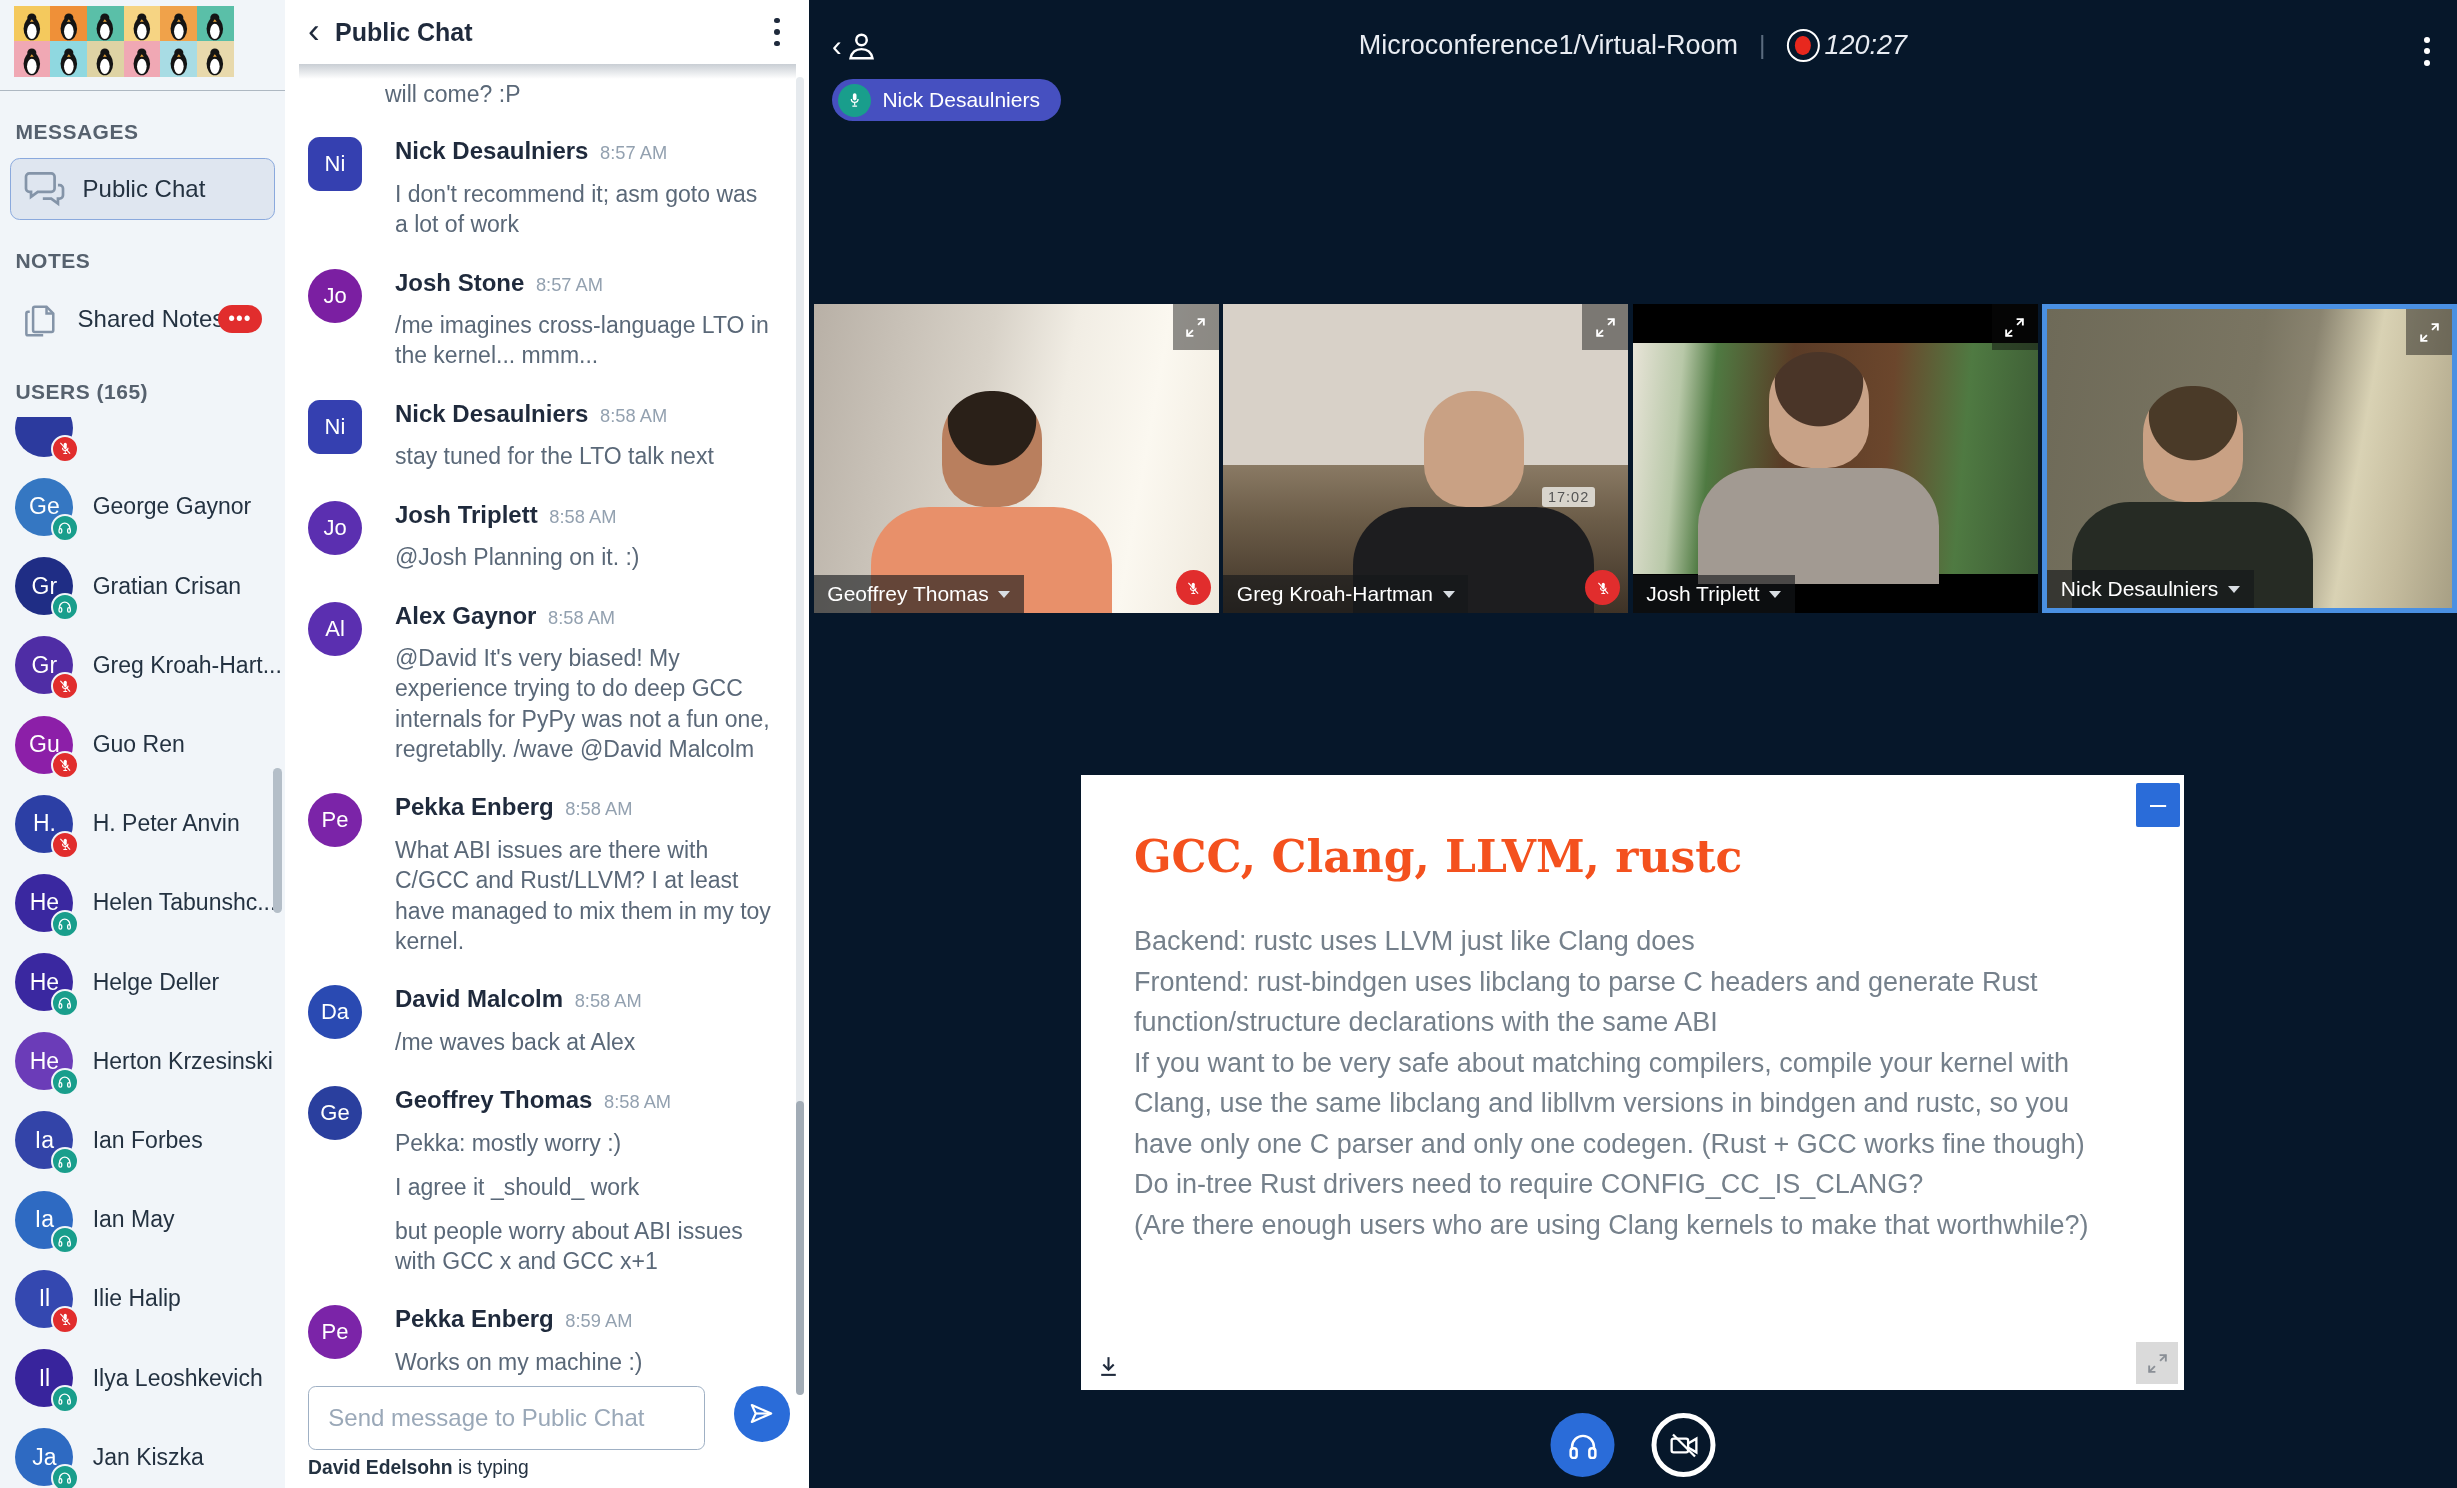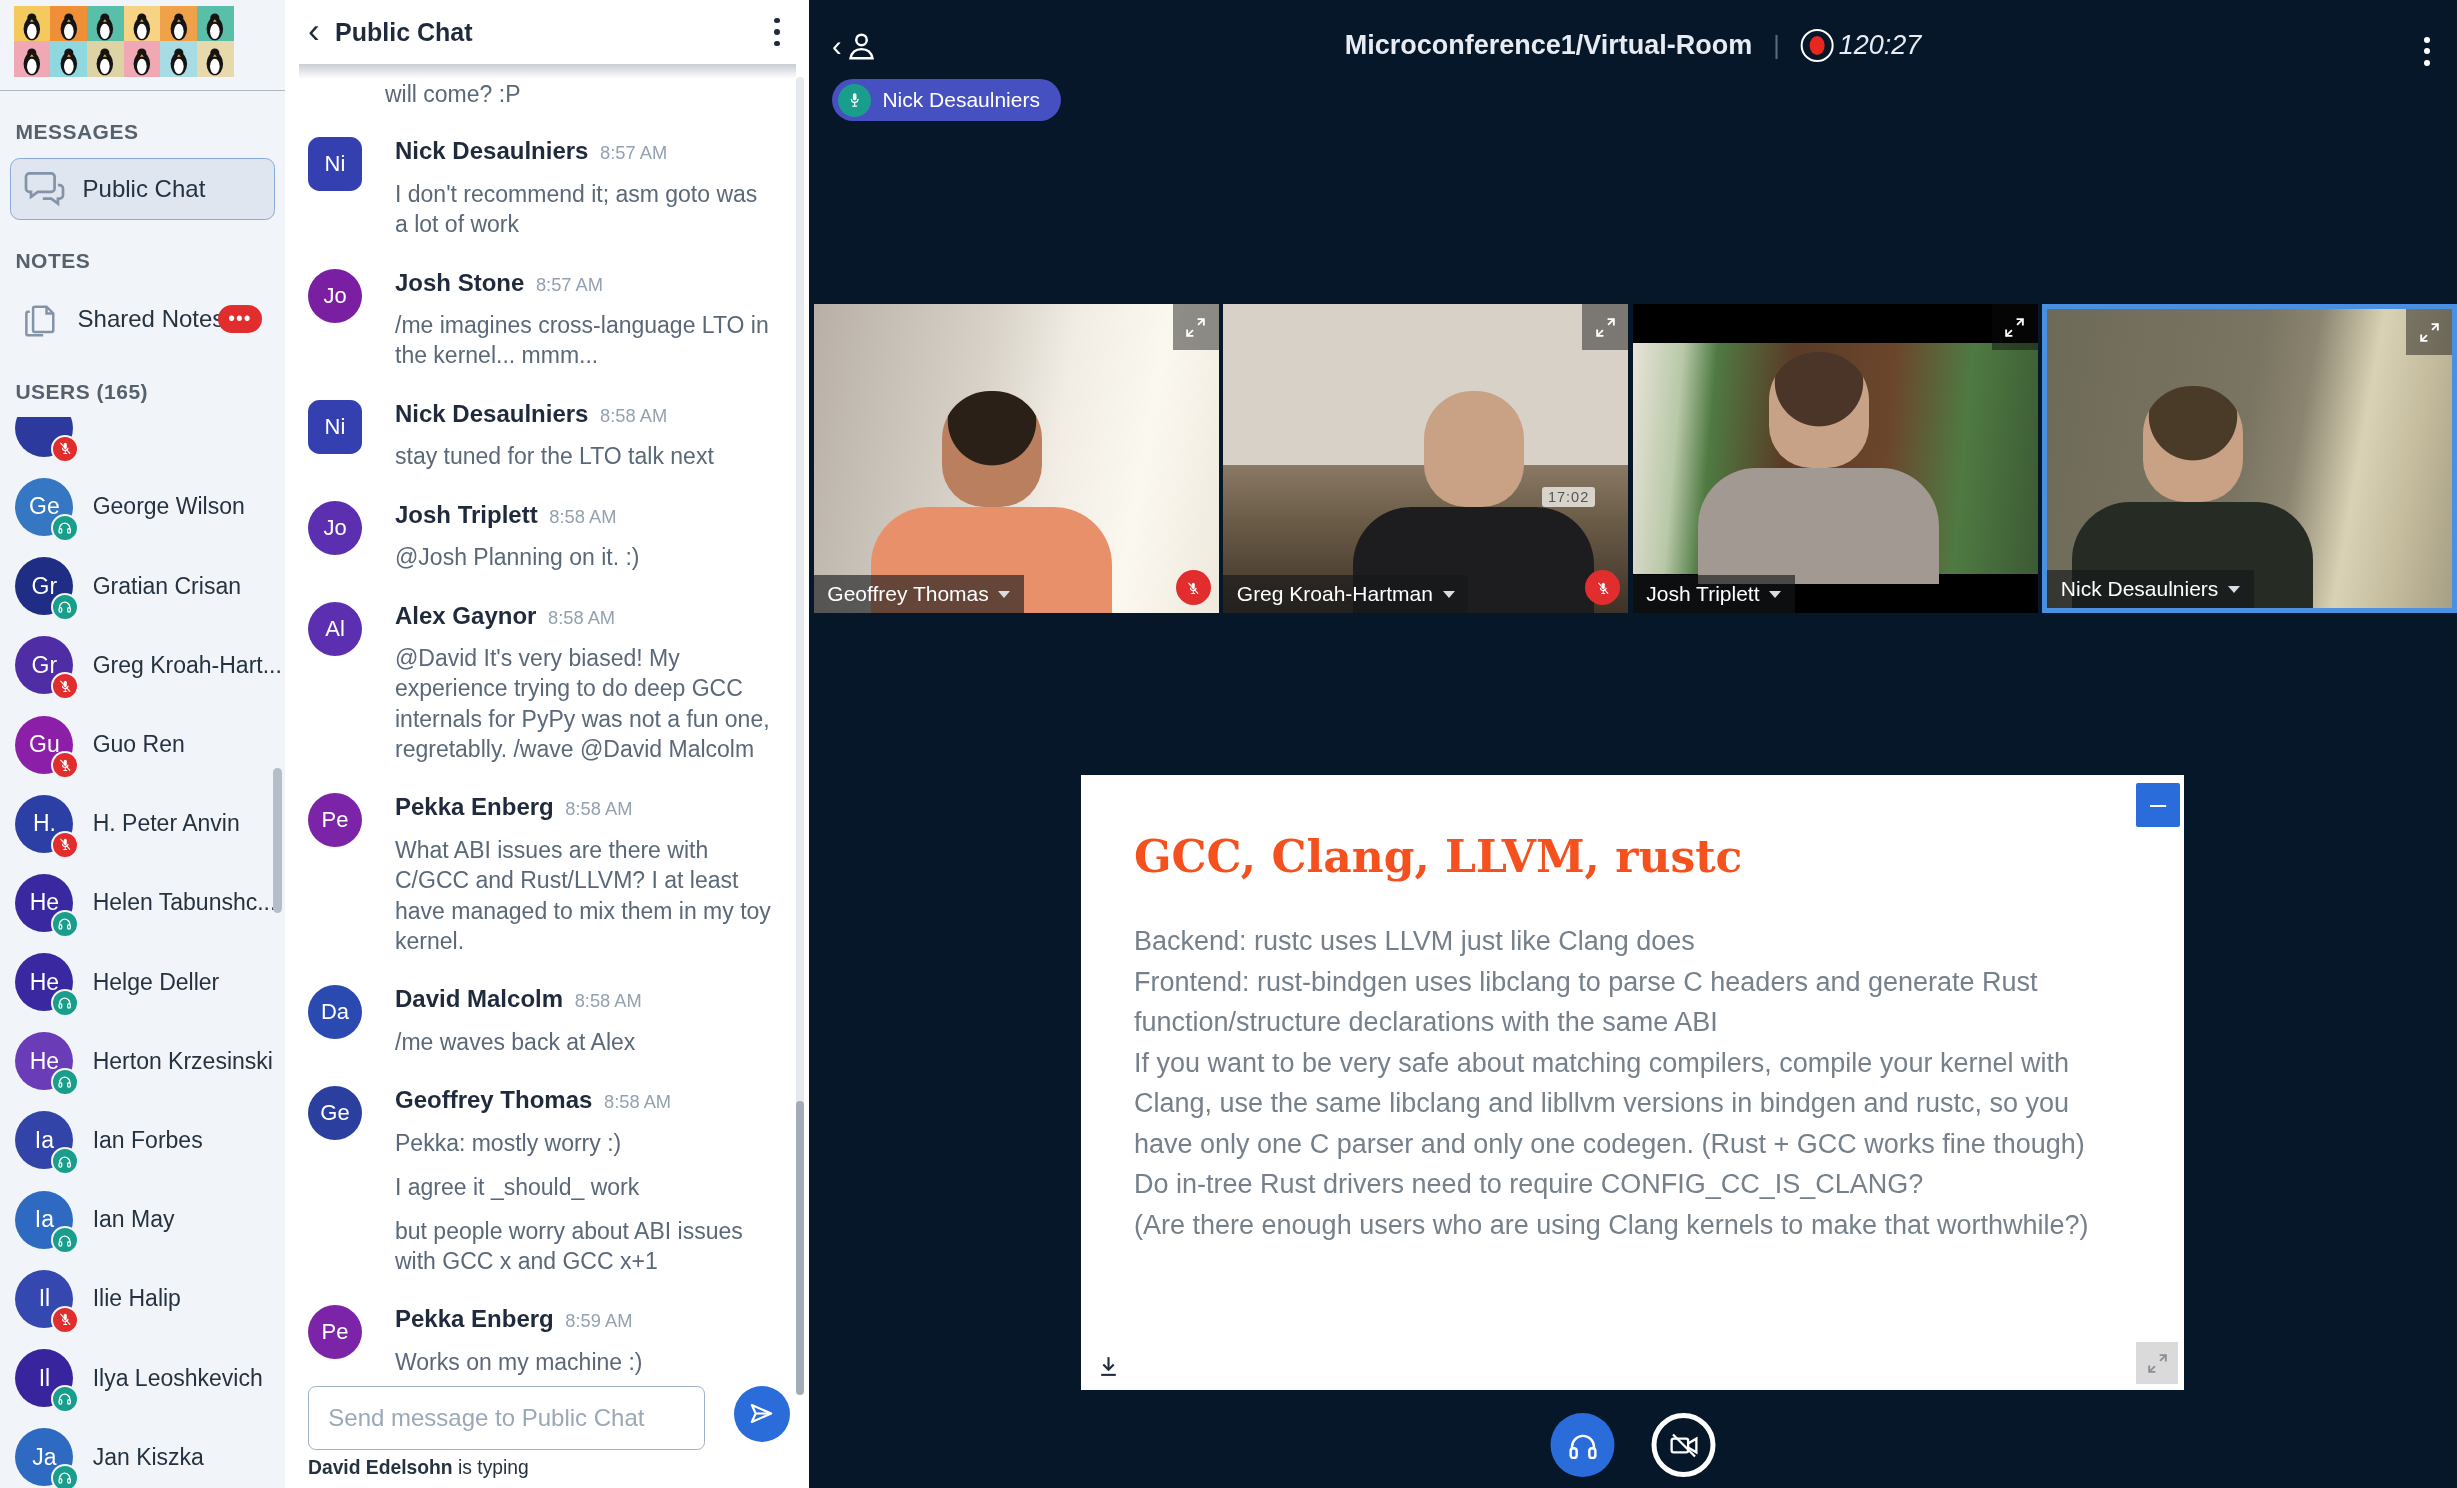--- a/index.html
+++ b/index.html
@@ -55,21 +55,21 @@
   .send-btn { width:56px; height:56px; border-radius:50%; background:#2a6cd9; border:none; flex:none; display:flex; align-items:center; justify-content:center; }
   .typing-row { flex:none; font-size:19.3px; color:#243241; padding:3.9px 23px 9.7px 23px; }
   .typing-name { font-weight:700;margin-top:20px; }
 
   
   .main { flex:1; position:relative; background:#06172a; color:#e8ecf2; }
   .topbar { position:absolute; top:0; left:0; right:0; height:92px; display:flex; align-items:flex-start; }
   .topbar-left { position:absolute; left:23px; top:27px; display:flex; align-items:center; gap:1.9px; }
   .topbar-left .chev { color:#fff; font-size:29px; line-height:1; }
   .topbar-center { position:absolute; left:50%; top:29px; transform:translateX(-50%); display:flex; align-items:center; gap:21px; white-space:nowrap; }
-  .room-title { font-size:27px; font-weight:700; color:#e8ecf2; }
+  .room-title { font-size:27px; font-weight:400; color:#e8ecf2; }
   .tb-divider { color:#5a6b7e; font-size:25px; }
   .rec { display:flex; align-items:center; gap:5px;font-style:italic; }
   .rec-ring { width:33px; height:33px; border:2.9px solid #fff; border-radius:50%; display:flex; align-items:center; justify-content:center; }
   .rec-dot { width:15.4px; height:19.3px; border-radius:50%; background:#e8281e; }
   .rec-time { font-size:27px; }
   .topbar .kebab { position:absolute; right:21px; top:31px; }
   .topbar .kebab i { background:#fff; }
 
   .talking-pill { position:absolute; left:23px; top:79px; height:42px; background:#4650c0; border-radius:21px; display:flex; align-items:center; gap:11.6px; padding:0 21px 0 5.8px; }
   .pill-mic { width:33px; height:33px; border-radius:50%; background:#199e8c; display:flex; align-items:center; justify-content:center; }
@@ -255,21 +255,21 @@
     <div class="u-avatar" style="background: rgb(53, 119, 194);">
       <span class="u-init">Ge</span>
       <span class="u-badge listening">
             <svg width="15.4" height="15.4" viewBox="0 0 24 24" fill="none" stroke="#fff" stroke-width="2">
               <path d="M4 15v-2a8 8 0 0 1 16 0v2"></path>
               <rect x="3.2" y="13.5" width="4.2" height="7" rx="2"></rect>
               <rect x="16.6" y="13.5" width="4.2" height="7" rx="2"></rect>
             </svg>
           </span>
     </div>
-    <span class="u-name">George Wilson</span>
+    <span class="u-name">George Gaynor</span>
   </div>
 
   <div class="user-row">
     <div class="u-avatar" style="background: rgb(31, 45, 133);">
       <span class="u-init">Gr</span>
       <span class="u-badge listening">
             <svg width="15.4" height="15.4" viewBox="0 0 24 24" fill="none" stroke="#fff" stroke-width="2">
               <path d="M4 15v-2a8 8 0 0 1 16 0v2"></path>
               <rect x="3.2" y="13.5" width="4.2" height="7" rx="2"></rect>
               <rect x="16.6" y="13.5" width="4.2" height="7" rx="2"></rect>

